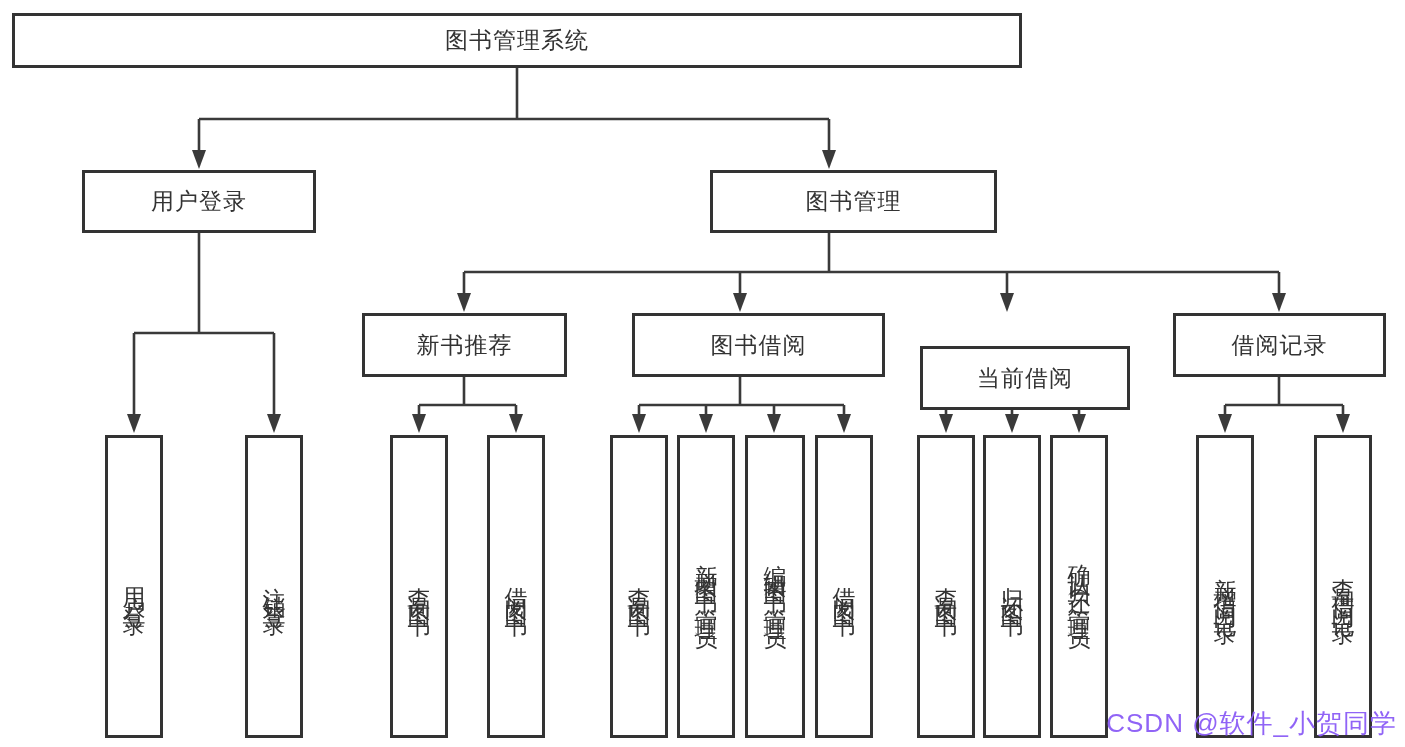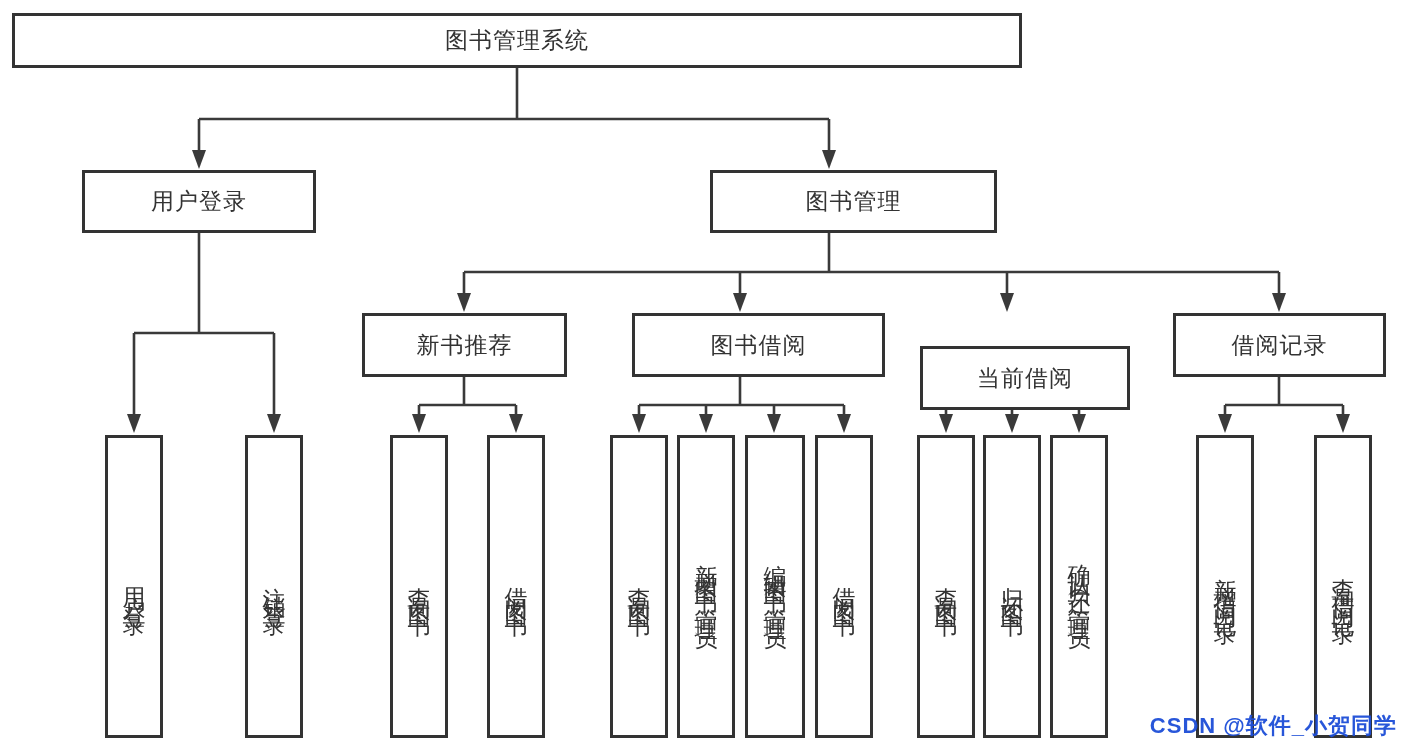--- a/index.html
+++ b/index.html
@@ -39,27 +39,26 @@
   }
   .node.leaf {
     writing-mode: vertical-rl;
     letter-spacing: 9px;
     white-space: normal;
   }
   .watermark {
     position: absolute;
     right: 8px;
     bottom: 6px;
-    font-size: 22px;
+    font-size: 26px;
     letter-spacing: 1px;
-    color: #1d4ed8;
+    color: #8b5cf6;
     opacity: 0.95;
     z-index: 5;
     pointer-events: none;
-    font-weight: bold;
   }
 </style>
 </head>
 <body>
 
 <div class="stage">
 
   <svg class="connectors" viewBox="0 0 1405 747" xmlns="http://www.w3.org/2000/svg">
     <g stroke="#3a3a3a" stroke-width="2.6" fill="none">
 

